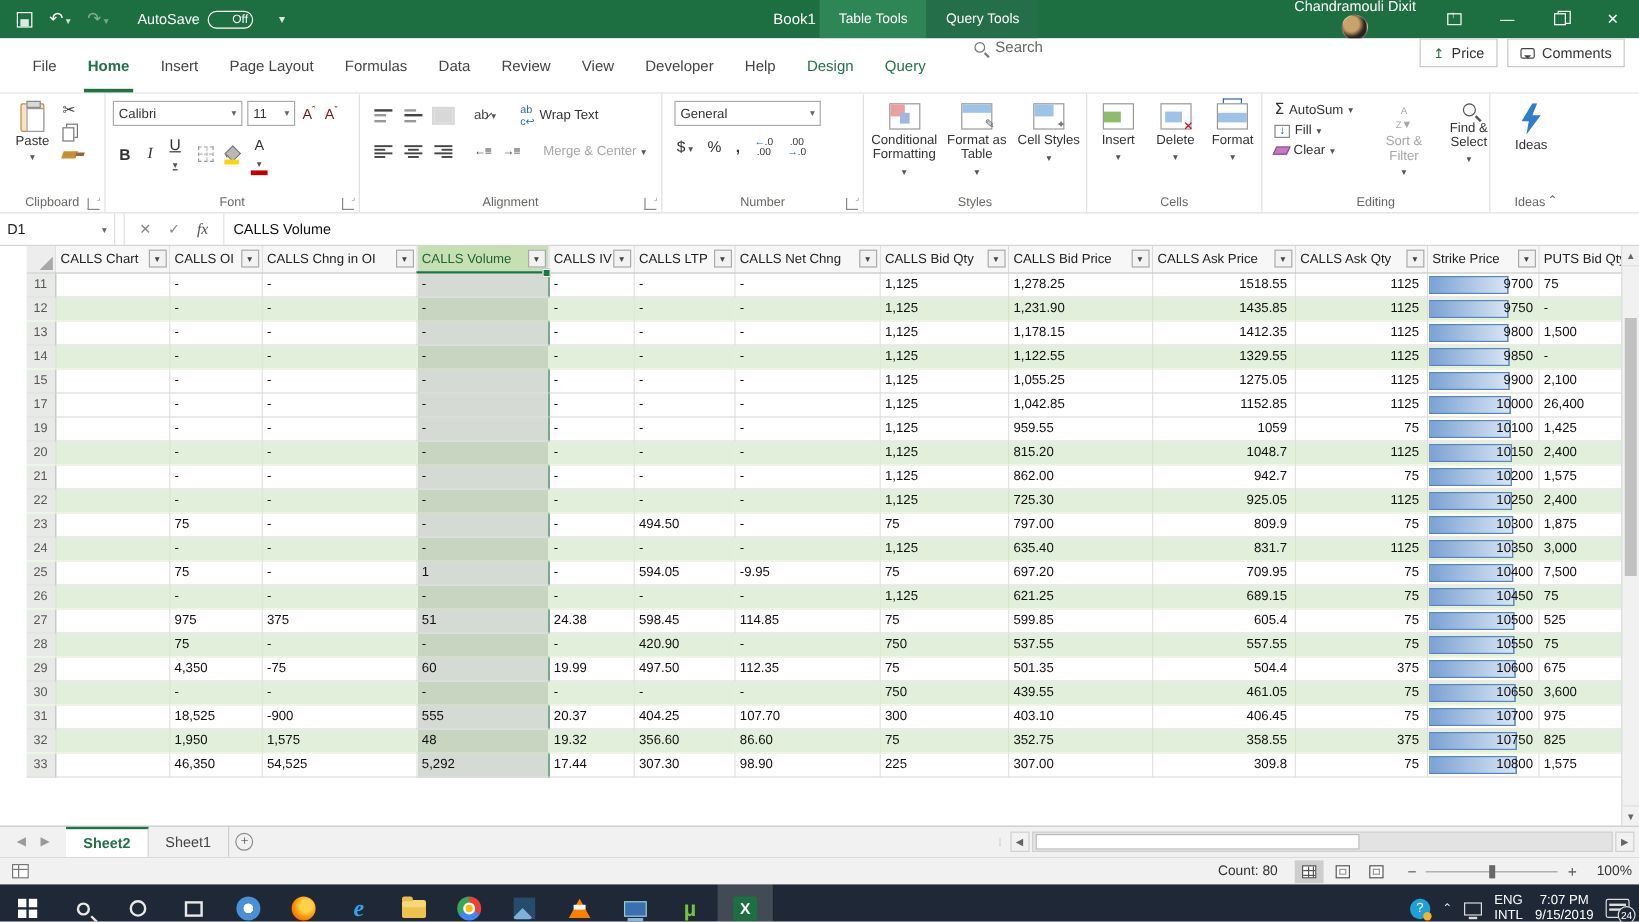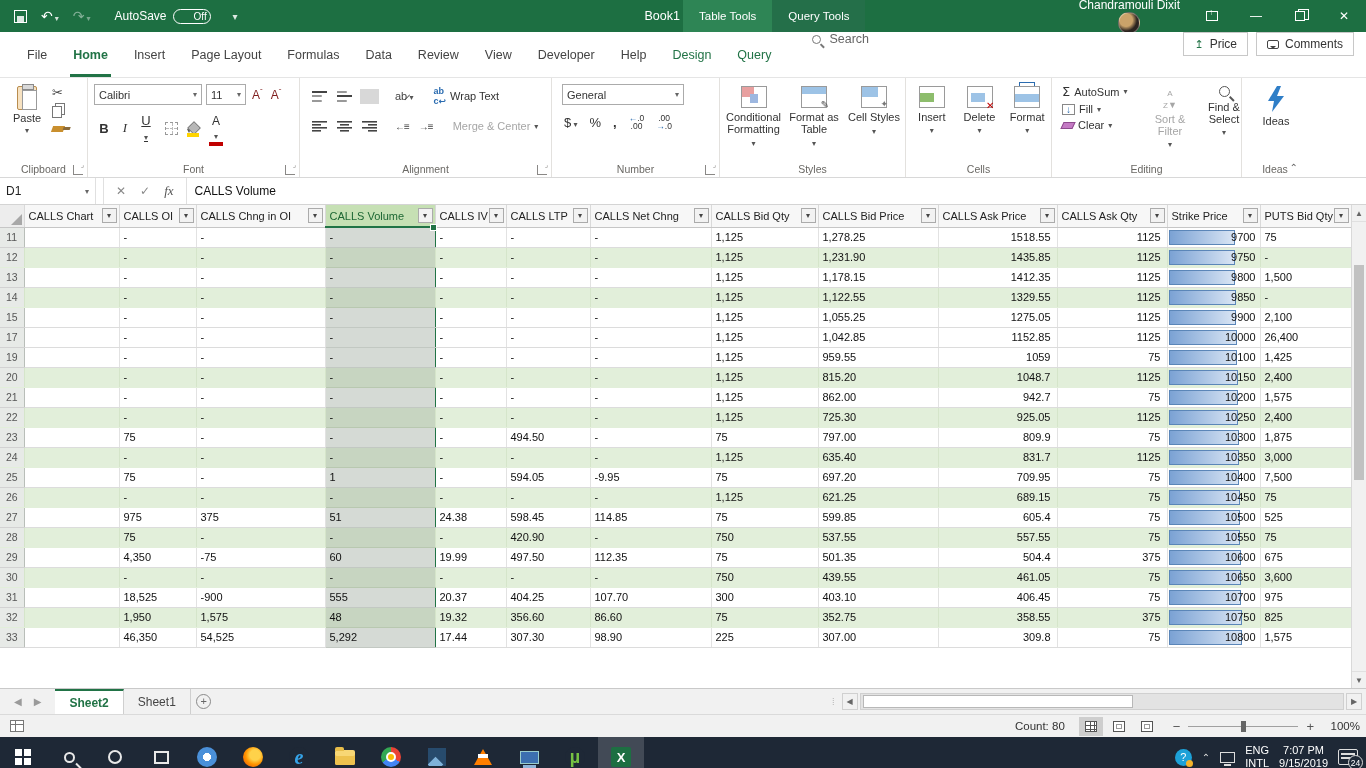--- a/index.html
+++ b/index.html
@@ -100,21 +100,21 @@
   .lines{width:15px;height:11px;background-repeat:no-repeat;}
   .l-top{background-image:linear-gradient(#444,#444),linear-gradient(#999,#999),linear-gradient(#999,#999);background-size:100% 2px,65% 2px,65% 2px;background-position:0 0,0 4.5px,0 9px;}
   .l-mid{background-image:linear-gradient(#999,#999),linear-gradient(#444,#444),linear-gradient(#999,#999);background-size:65% 2px,100% 2px,65% 2px;background-position:0 0,0 4.5px,0 9px;}
   .l-bot{background-image:linear-gradient(#999,#999),linear-gradient(#999,#999),linear-gradient(#444,#444);background-size:65% 2px,65% 2px,100% 2px;background-position:0 0,0 4.5px,0 9px;}
   .l-left{background-image:linear-gradient(#444,#444),linear-gradient(#444,#444),linear-gradient(#444,#444),linear-gradient(#444,#444);background-size:100% 1.6px,60% 1.6px,100% 1.6px,60% 1.6px;background-position:0 0,0 3px,0 6px,0 9px;}
   .l-ctr{background-image:linear-gradient(#444,#444),linear-gradient(#444,#444),linear-gradient(#444,#444),linear-gradient(#444,#444);background-size:100% 1.6px,60% 1.6px,100% 1.6px,60% 1.6px;background-position:0 0,center 3px,0 6px,center 9px;}
   .l-right{background-image:linear-gradient(#444,#444),linear-gradient(#444,#444),linear-gradient(#444,#444),linear-gradient(#444,#444);background-size:100% 1.6px,60% 1.6px,100% 1.6px,60% 1.6px;background-position:0 0,right 3px,0 6px,right 9px;}
   .selbox{background:#d8d8d8;outline:2px solid #d8d8d8;}
   .orient{font-size:11px;color:#444;}
   .wrapbtn,.mergebtn{display:flex;align-items:center;gap:4px;font-size:11px;margin-left:10px;white-space:nowrap;}
-  .ab-ic{font-size:9px;color:#2b6cb0;font-weight:bold;}
+  .ab-ic{font-size:9px;color:#2b6cb0;}
   .indent{font-size:10px;letter-spacing:-1px;color:#444;}
 
   
   .g-num{width:168px;}
   .numfmt{width:122px;margin-left:4px;}
   .num-row{display:flex;align-items:center;gap:12px;margin-top:9px;padding-left:6px;font-size:13px;color:#333;}
   .decsmall{font-size:8.5px;line-height:8px;text-align:center;color:#333;}
   .decsmall .arr{color:#2b6cb0;}
 
   
@@ -159,21 +159,21 @@
   
   .formulabar{height:27px;background:#fff;display:flex;align-items:stretch;border-bottom:1px solid #d4d4d4;flex:none;font-size:12px;justify-content:space-between;}
   .namebox{width:96px;display:flex;align-items:center;justify-content:space-between;padding:0 6px;border-right:1px solid #e0e0e0;color:#222;}
   .namebox .car{font-size:8px;color:#666;}
   .fbsep{width:8px;border-right:1px solid #e0e0e0;}
   .fbicons{display:flex;align-items:center;gap:14px;padding:0 12px;color:#888;border-right:1px solid #e0e0e0;}
   .fx{font-style:italic;font-family:"Liberation Serif",serif;color:#555;font-size:13px;}
   .fbvalue{flex:1;display:flex;align-items:center;padding-left:8px;color:#111;}
 
   
-  .sheet{height:483px;position:relative;overflow:hidden;flex:none;background:#fff;}
+  .sheet{height:483px;position:relative;overflow:hidden;flex:none;background:#fff;margin-left:22px;}
   table.grid{border-collapse:collapse;table-layout:fixed;width:1351px;}
   .grid th,.grid td{overflow:hidden;white-space:nowrap;font-weight:normal;}
   .grid th{height:22px;background:#f7f7f7;border-right:1px solid #d9d9d9;border-bottom:1px solid #c6c6c6;font-size:11px;color:#222;text-align:left;position:relative;padding:0 18px 0 4px;}
   .grid th.corner{background:#ededed;padding:0;}
   .tri{position:absolute;right:2px;bottom:2px;width:0;height:0;border-style:solid;border-width:0 0 11px 11px;border-color:transparent transparent #a8a8a8 transparent;}
   .fbtn{position:absolute;right:2px;top:3px;width:15px;height:15px;border:1px solid #ababab;background:#f2f2f2;color:#444;font-size:8px;line-height:14px;text-align:center;}
   .fbtn::after{content:"▾";}
   th.hsel{background:#c6e0b4;color:#1d6733;}
   .grid td{height:20px;font-size:11px;color:#111;border-right:1px solid #e2e2e2;border-bottom:1px solid #dcdcdc;padding:0 4px;background:#fff;}
   tr.band td{background:#e2efda;border-bottom-color:#e2efda;border-right-color:#d5e5ca;}

